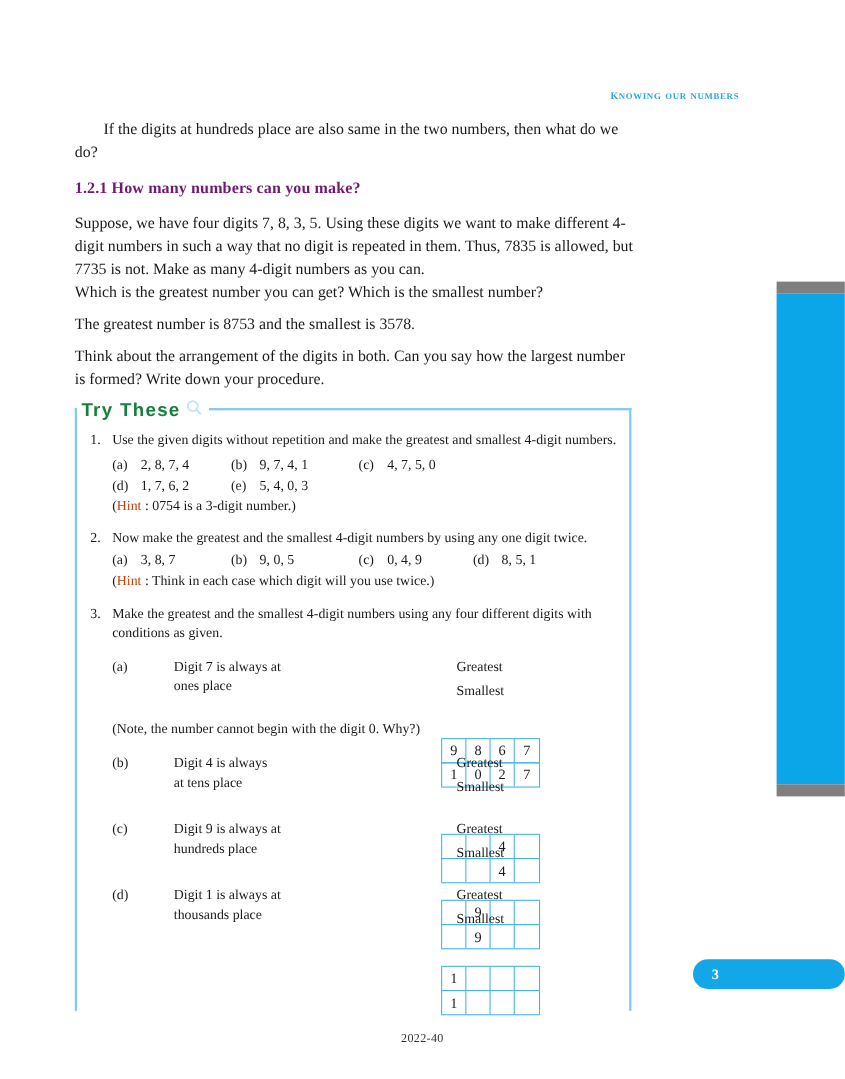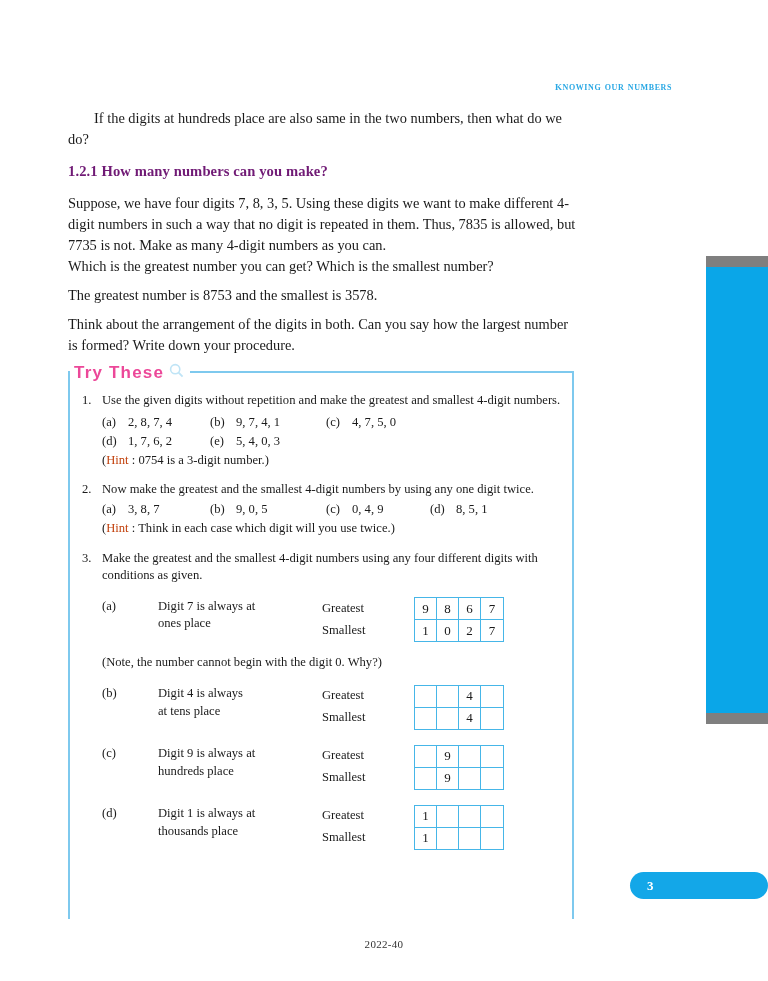--- a/index.html
+++ b/index.html
@@ -89,21 +89,21 @@
     align-items: center;
     gap: 5px;
     background: #ffffff;
     padding: 0 6px 0 4px;
     height: 19px;
   }
   .try-title {
     font-family: "Liberation Sans", sans-serif;
     font-size: 17px;
     font-weight: bold;
-    color: #ec4899;
+    color: #15803d;
     letter-spacing: 1.2px;
     line-height: 17px;
   }
   .magnifier { display: block; }
 
   .try-body {
     position: absolute;
     left: 82px; top: 392px;
     width: 488px;
     font-size: 12.6px;
@@ -130,22 +130,23 @@
     display: flex;
     align-items: flex-start;
     margin-top: 10px;
   }
   .part .plabel { width: 56px; flex: 0 0 56px; }
   .part .pdesc  { width: 164px; flex: 0 0 164px; line-height: 17.6px; }
   .part .pright { flex: 1; }
   .gs-row {
     display: flex;
     align-items: center;
-    gap: 30px;
+    gap: 11px;
     height: 22px;
+    flex-direction: column;
   }
   .gs-row + .gs-row { }
   .gs-label { width: 62px; flex: 0 0 62px; }
   .digits {
     display: flex;
     border: 1.6px solid #46b6e8;
   }
   .digits .cell {
     width: 22px; height: 21px;
     border-right: 1.6px solid #46b6e8;

